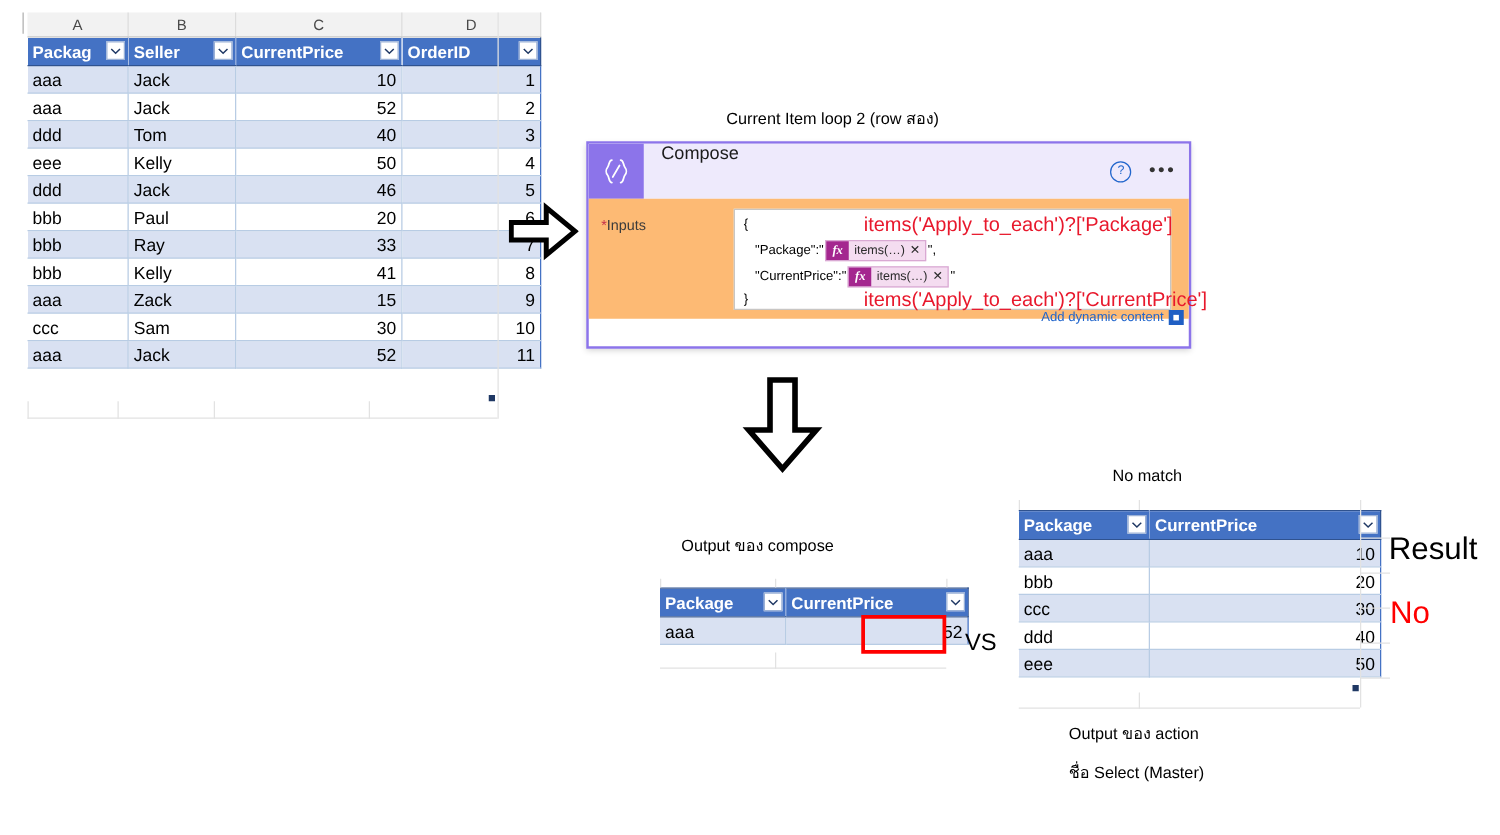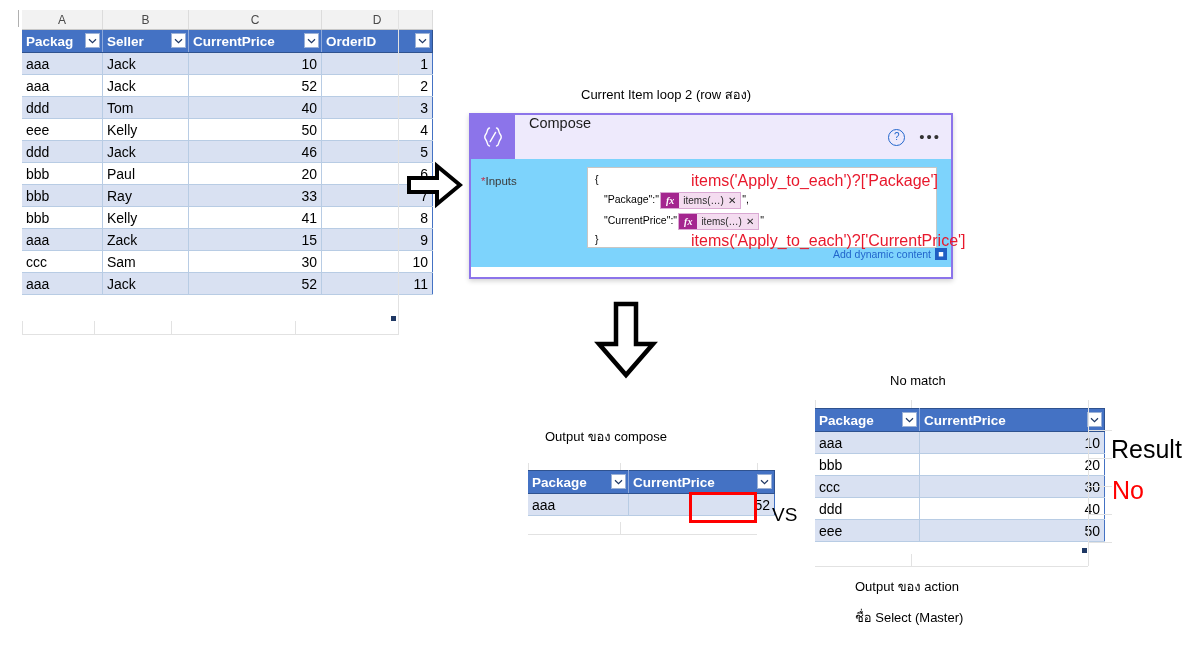--- a/index.html
+++ b/index.html
@@ -110,21 +110,21 @@
   .card-hdr-right{
     position:absolute;right:10px;top:0;height:44px;
     display:flex;align-items:center;gap:14px;
   }
   .help-icon{
     width:15px;height:15px;border:1.3px solid #2266cc;border-radius:50%;
     color:#2266cc;font-size:10px;line-height:13px;text-align:center;
   }
   .dots{color:#333;font-size:15px;letter-spacing:2px;line-height:10px;}
 
-  .card-body{position:relative;height:108px;background:#7dd3fc;}
+  .card-body{position:relative;height:96px;background:#fdba74;}
   .inputs-label{
     position:absolute;left:10px;top:16px;
     font-size:11.5px;color:#3b3b3b;
   }
   .inputs-label .star{color:#c4314b;}
   .inputs-box{
     position:absolute;left:116px;top:8px;
     width:350px;height:81px;
     border:1px solid #c8c6c4;background:#fff;
     box-sizing:border-box;
@@ -460,14 +460,14 @@
 <div class="gridline-v" style="left:1088px;top:408px;height:158px;"></div>
 <div class="gridline-h" style="left:1088px;top:430px;width:24px;"></div>
 <div class="gridline-h" style="left:1088px;top:458px;width:24px;"></div>
 <div class="gridline-h" style="left:1088px;top:486px;width:24px;"></div>
 <div class="gridline-h" style="left:1088px;top:514px;width:24px;"></div>
 <div class="gridline-h" style="left:1088px;top:542px;width:24px;"></div>
 
 <div class="cap" style="left:855px;top:576px;">Output ของ action</div>
 <div class="cap" style="left:855px;top:607px;">ชื่อ Select (Master)</div>
 
-<div class="result-txt" style="left:1111px;top:425px;margin-top:10px;">Result</div>
+<div class="result-txt" style="left:1111px;top:425px;">Result</div>
 <div class="no-txt" style="left:1112px;top:476px;">No</div>
 
 </body></html>

